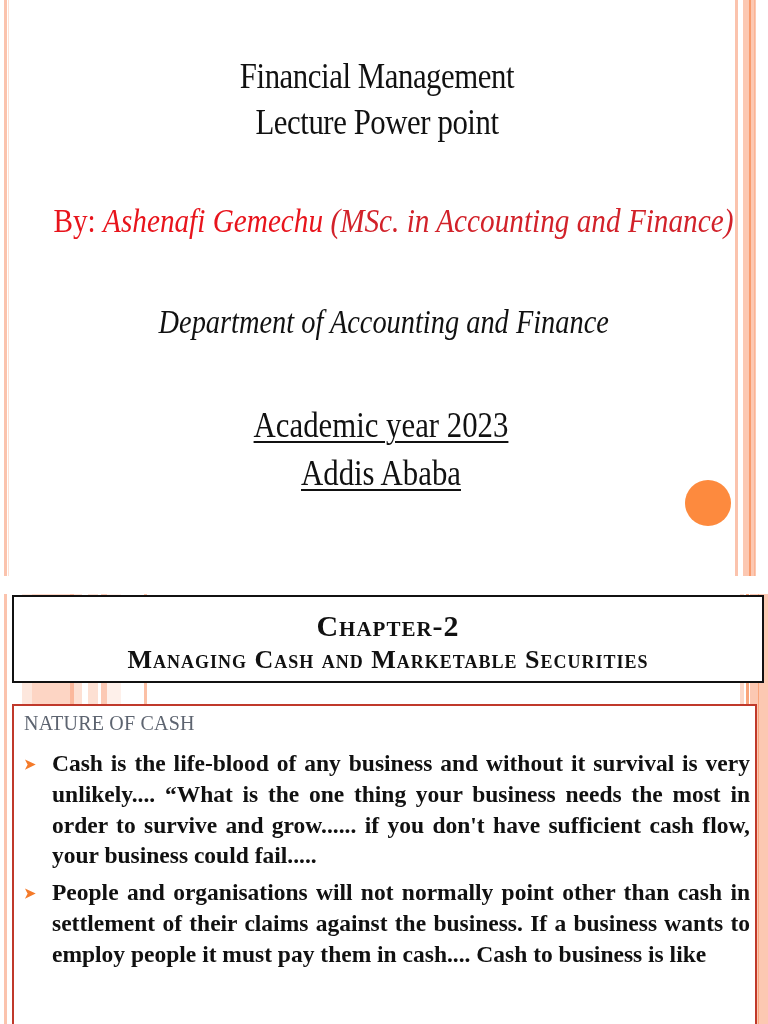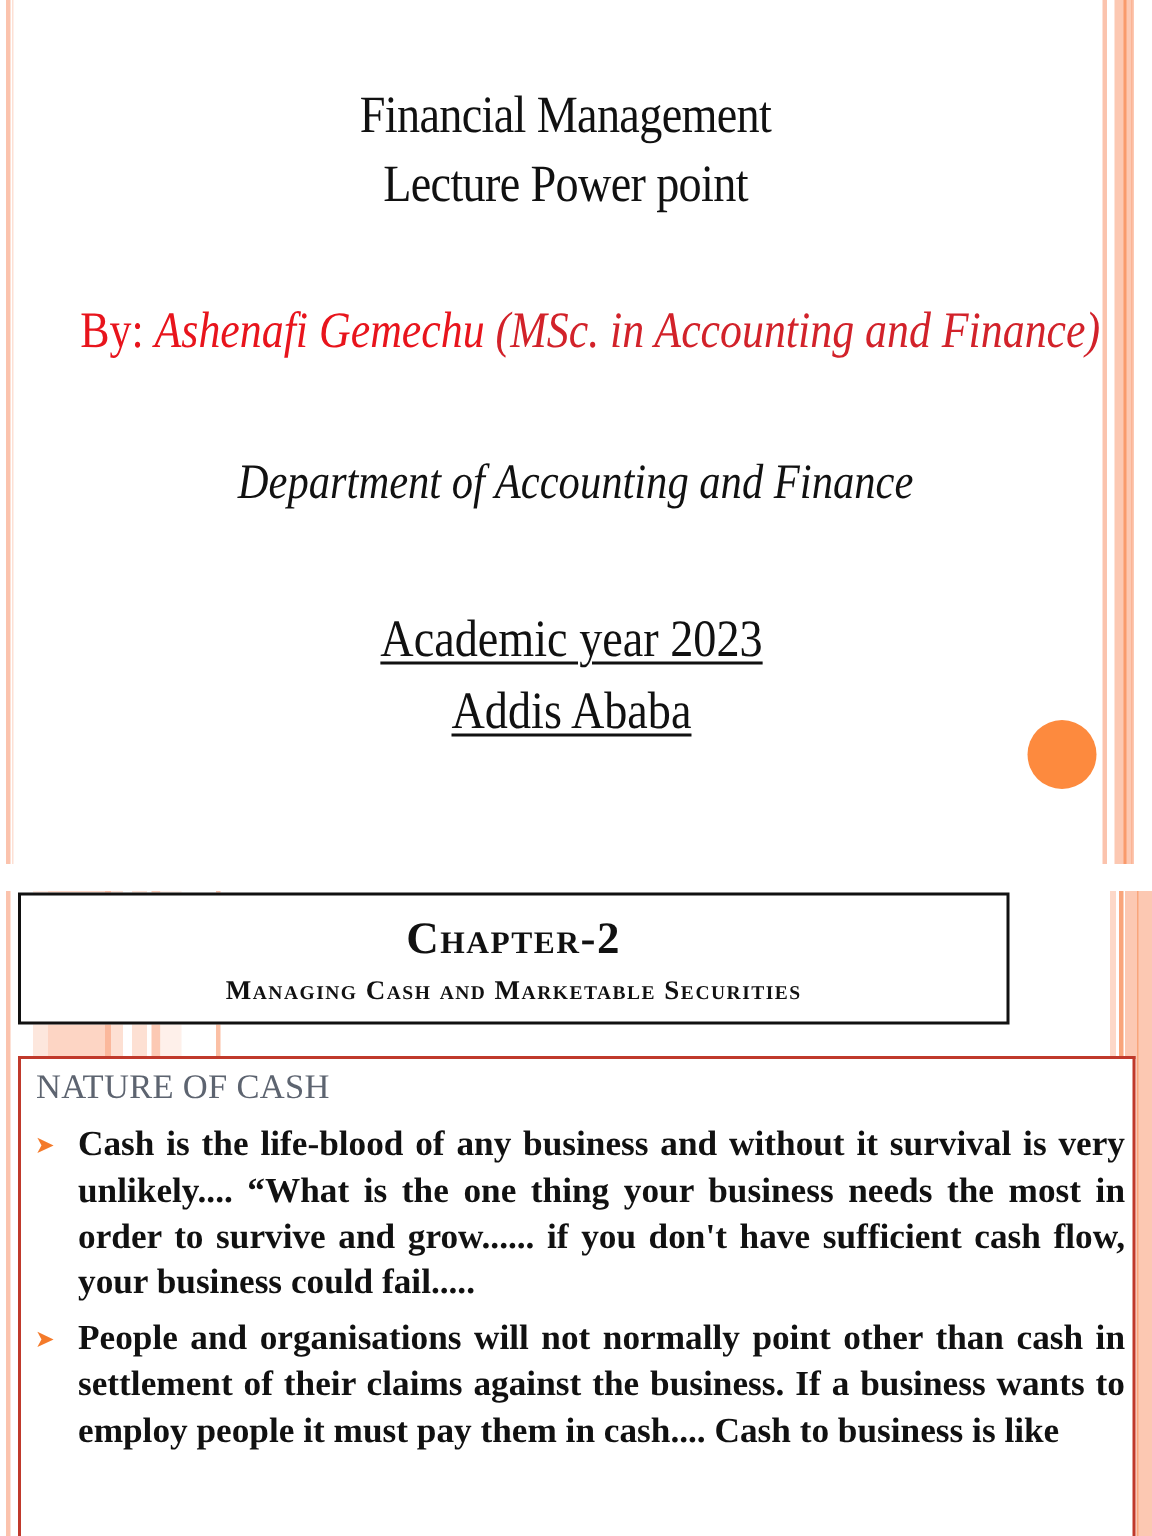--- a/index.html
+++ b/index.html
@@ -33,30 +33,30 @@
 
     
     .slide2 { position: absolute; left: 0; top: 576px; width: 768px; height: 448px; background: #fff; overflow: hidden; }
     .s2-top-strip { position: absolute; left: 0; top: 0; width: 768px; height: 18px; background: #fff; }
     .s2-left-edge { position: absolute; left: 4px; top: 0; width: 3px; height: 448px; background: #fbc3ad; }
     .s2-left-stripes { position: absolute; left: 8px; top: 0; width: 140px; height: 448px; }
     .s2-left-stripes div { position: absolute; top: 0; height: 448px; }
     .s2-right-stripes { position: absolute; left: 740px; top: 0; width: 28px; height: 448px; }
     .s2-right-stripes div { position: absolute; top: 0; height: 448px; }
 
-    .s2-chapter-box { position: absolute; left: 12px; top: 19px; width: 661px; height: 88px;
+    .s2-chapter-box { position: absolute; left: 12px; top: 19px; width: 752px; height: 88px;
       border: 2px solid #111; background: #fff; box-sizing: border-box; text-align: center;
       font-family: "Liberation Serif", serif; font-weight: bold; color: #111; }
     .s2-chapter-title { margin-top: 12px; font-size: 30px; letter-spacing: 1px; font-variant: small-caps; line-height: 34px; }
-    .s2-chapter-sub { font-size: 18px; letter-spacing: 1px; font-variant: small-caps; line-height: 34px; }
+    .s2-chapter-sub { font-size: 26px; letter-spacing: 1px; font-variant: small-caps; line-height: 34px; }
 
     .s2-content-box { position: absolute; left: 12px; top: 128px; width: 745px; height: 340px;
       border: 2px solid #c0392b; border-bottom: none; background: #fff; box-sizing: border-box; }
     .s2-section-title { position: absolute; left: 10px; top: 6px;
-      font-family: "Liberation Serif", serif; font-size: 23px; color: #5d6470; letter-spacing: 0.2px; }
+      font-family: "Liberation Serif", serif; font-size: 20px; color: #5d6470; letter-spacing: 0.2px; }
     .s2-bullets { position: absolute; left: 10px; top: 42px; width: 726px; list-style: none; margin: 0; padding: 0;
       font-family: "Liberation Serif", serif; font-weight: bold; font-size: 23.5px; line-height: 30.8px; color: #111; }
     .s2-bullets li { position: relative; padding-left: 28px; text-align: justify; margin-bottom: 6px; }
     .s2-bullets li .arrow { position: absolute; left: 0; top: 2px; font-size: 14px; color: #f47a2a; }
   </style>
 </head>
 <body>
 
 <div class="slide1">
   <div class="s1-left-line-a"></div>

